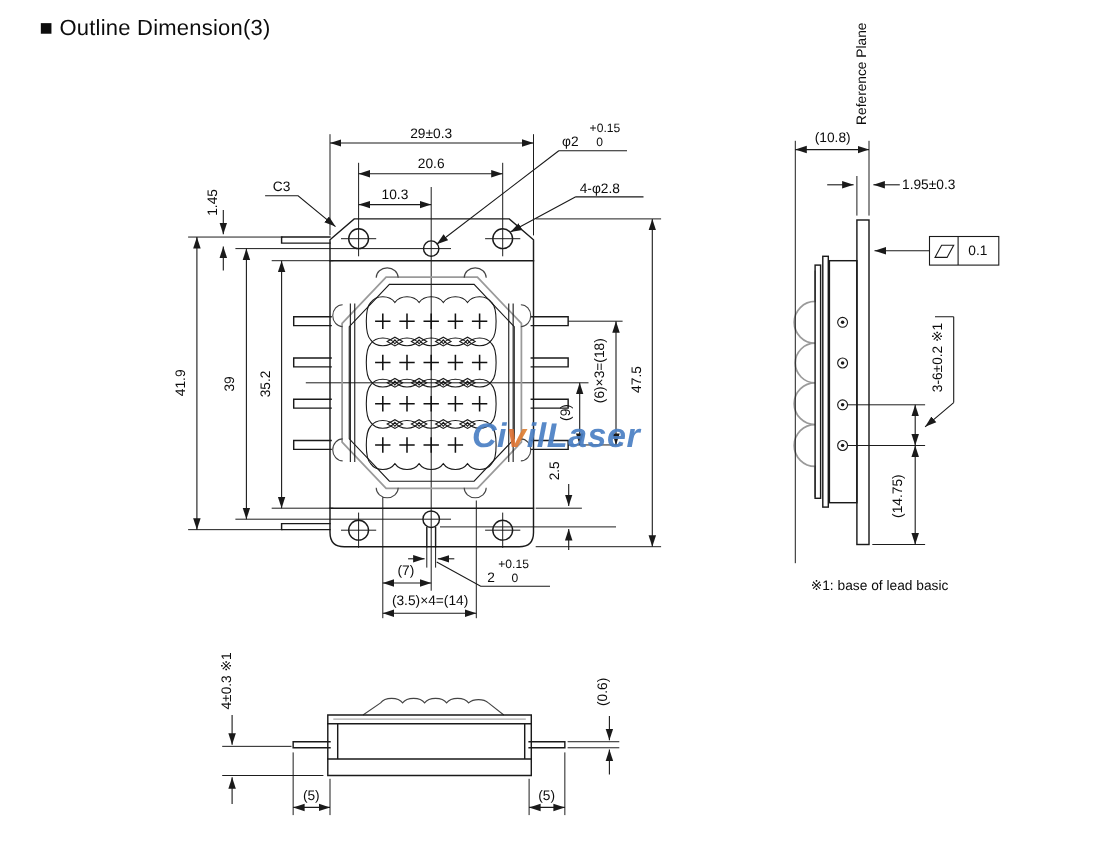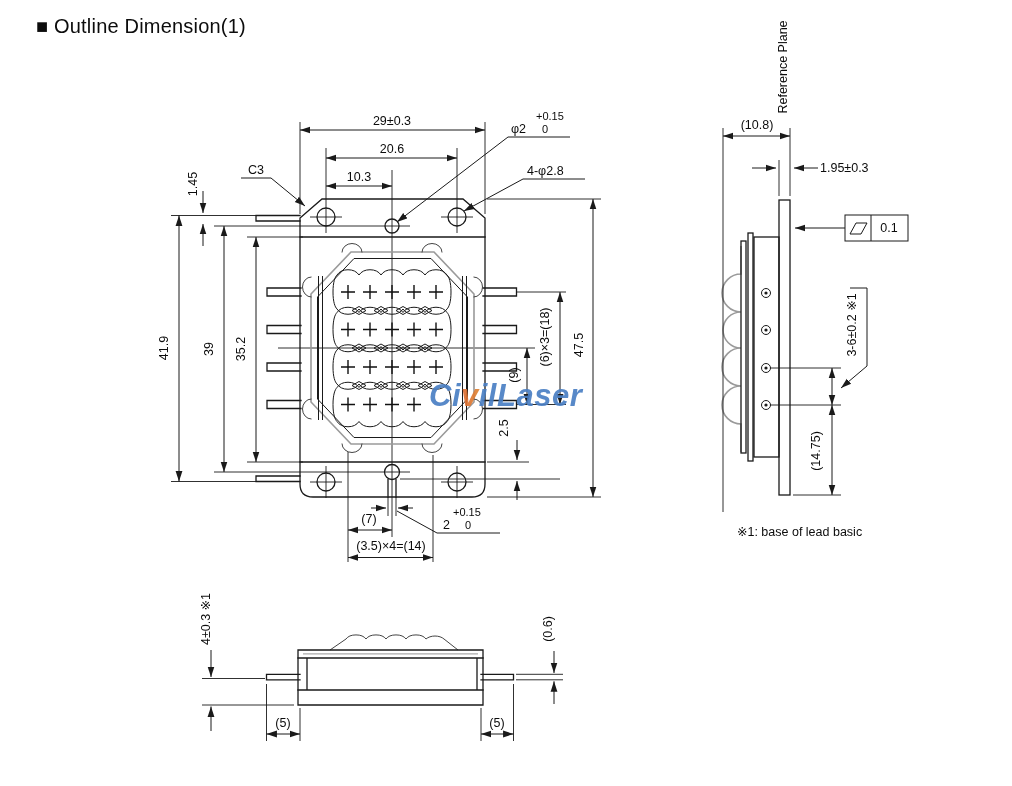--- a/index.html
+++ b/index.html
@@ -12,21 +12,21 @@
   .dim{stroke:#1a1a1a;stroke-width:1;fill:none;}
   .lens{stroke:#9a9a9a;stroke-width:1.6;fill:none;}
   .lens2{stroke:#444444;stroke-width:1;fill:none;}
   .dt{font-family:"Liberation Sans","DejaVu Sans",sans-serif;font-size:12.5px;fill:#0c0c0c;}
   .dts{font-family:"Liberation Sans","DejaVu Sans",sans-serif;font-size:11px;fill:#0c0c0c;}
   .wm{font-family:"Liberation Sans","DejaVu Sans",sans-serif;font-size:31px;font-weight:bold;font-style:italic;letter-spacing:0.5px;opacity:0.92;}
 </style>
 </head>
 <body>
 
-<div id="page-title">■ Outline Dimension(1)</div>
+<div id="page-title">■ Outline Dimension(3)</div>
 
 <svg width="1012" height="786" viewBox="0 0 1012 786">
   <defs>
     <marker id="arr" viewBox="0 0 10 8" refX="9.5" refY="4" markerWidth="11" markerHeight="8.8" orient="auto-start-reverse">
       <path d="M0,0.9 L9.5,4 L0,7.1 Z" fill="#1a1a1a"></path>
     </marker>
     <linearGradient id="vg" x1="0" y1="0" x2="1" y2="0">
       <stop offset="0" stop-color="#d93a2b"></stop>
       <stop offset="0.45" stop-color="#e0a23a"></stop>
       <stop offset="0.62" stop-color="#57b847"></stop>

